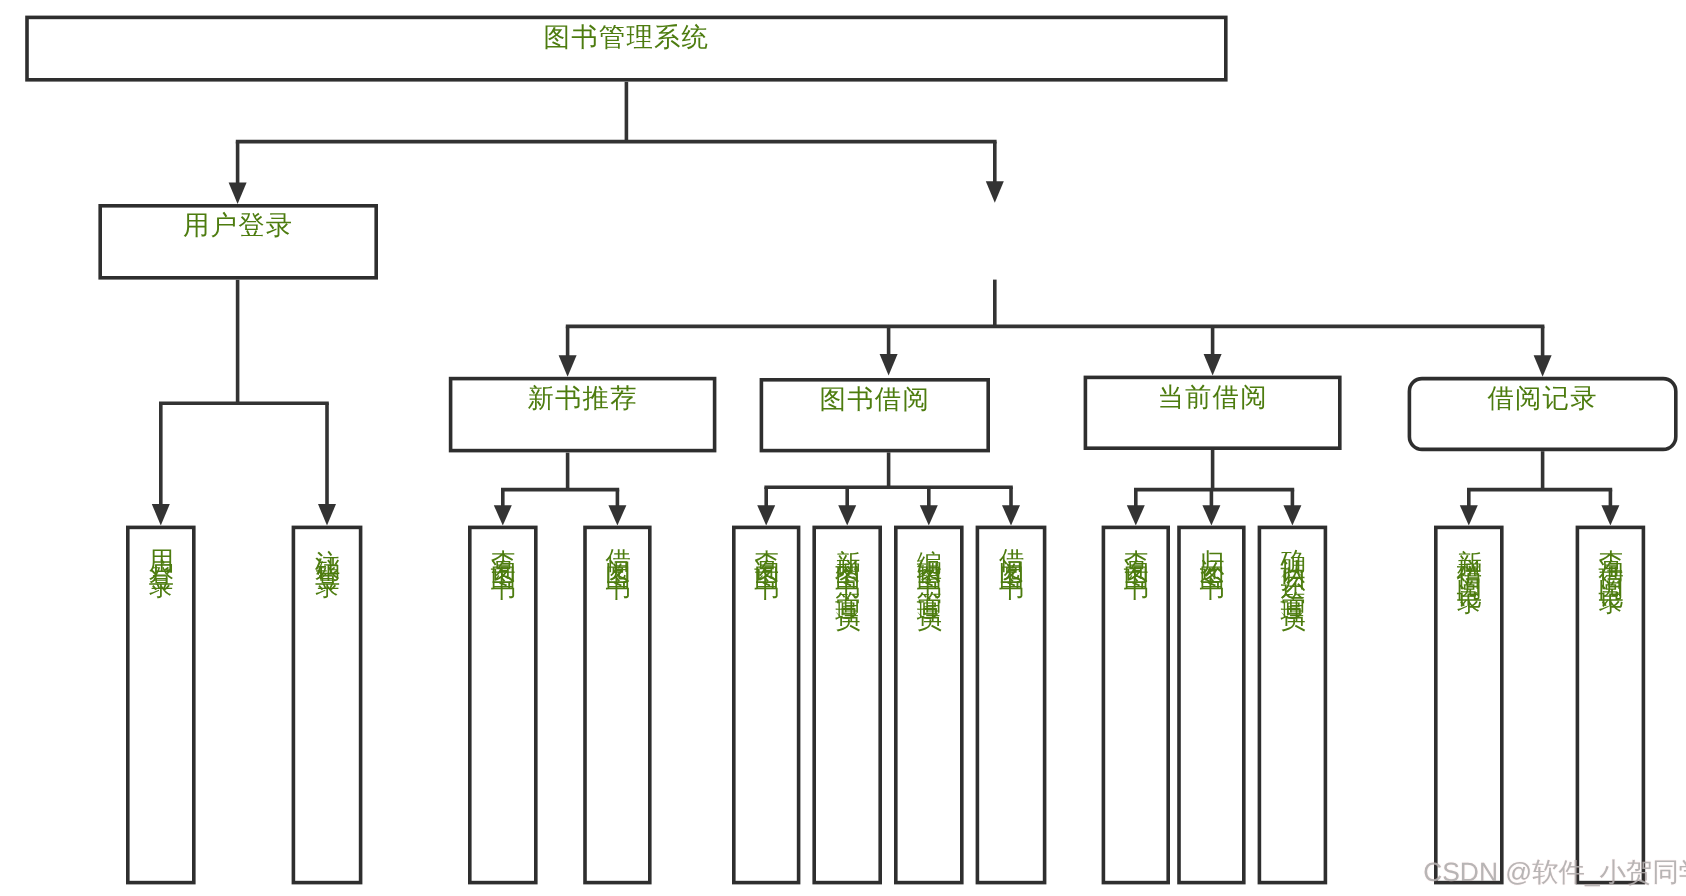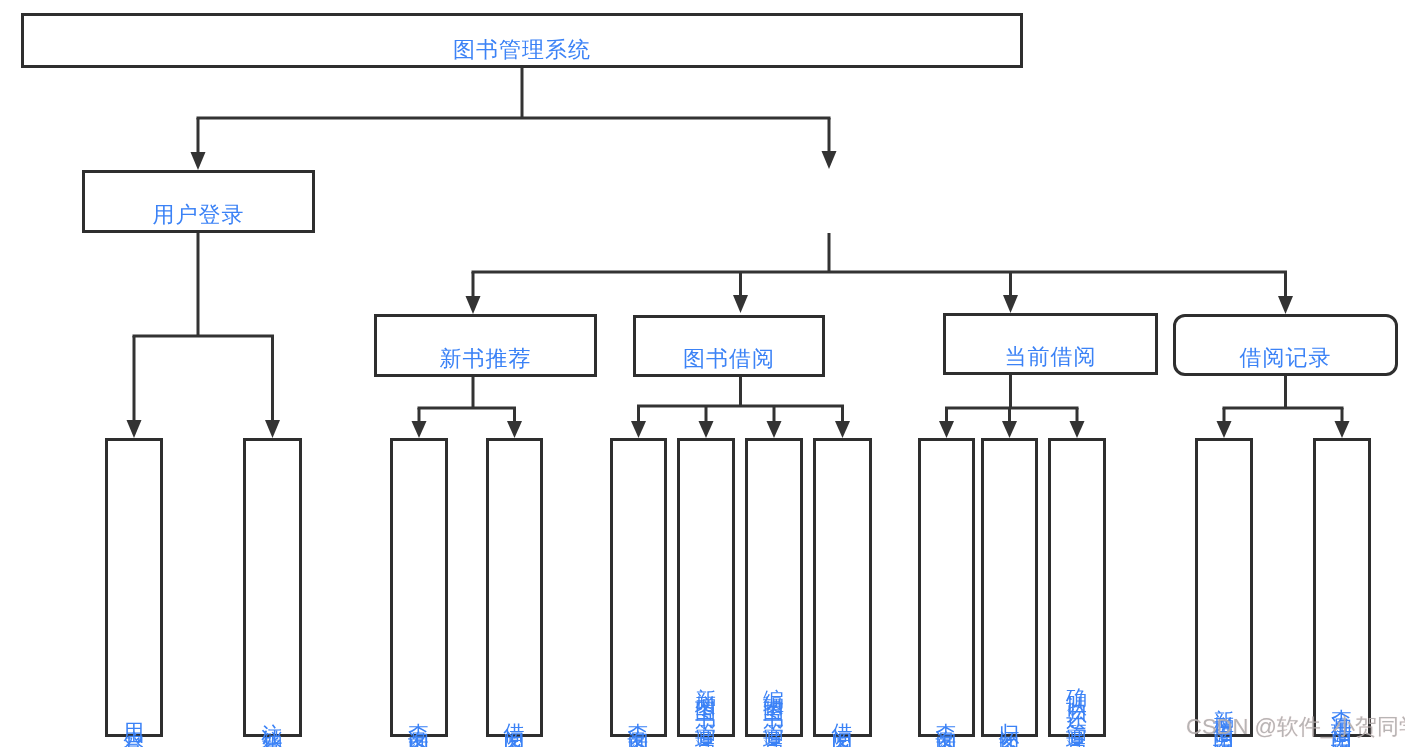--- a/index.html
+++ b/index.html
@@ -17,25 +17,25 @@
     left: 0; top: 0;
     width: 1405px; height: 747px;
     pointer-events: none;
   }
   .node {
     position: absolute;
     box-sizing: border-box;
     border: 3px solid #2e2e2e;
     background: #ffffff;
     display: flex;
-    align-items: flex-end;
+    align-items: flex-start;
     justify-content: center;
     font-size: 22px;
     letter-spacing: 1px;
-    color: #3b82f6;
+    color: #4d7c0f;
     z-index: 2;
   }
   .leaf-node {
     font-size: 21px;
     letter-spacing: 0;
   }
   .leaf-node .vtext {
     writing-mode: vertical-rl;
     text-orientation: mixed;
     letter-spacing: 7px;
@@ -132,21 +132,21 @@
   <div class="node" style="left:82px; top:170px; width:233px; height:63px;">
     <span>用户登录</span>
   </div>
 
   <div class="node" style="left:362px; top:314px; width:223px; height:63px;margin-left:12px;">
     <span>新书推荐</span>
   </div>
   <div class="node" style="left:633px; top:315px; width:192px; height:62px;">
     <span>图书借阅</span>
   </div>
-  <div class="node" style="left:903px; top:313px; width:215px; height:62px;margin-left:40px;">
+  <div class="node" style="left:903px; top:313px; width:215px; height:62px;">
     <span>当前借阅</span>
   </div>
   <div class="node" style="left:1173px; top:314px; width:225px; height:62px;border-radius:12px;">
     <span>借阅记录</span>
   </div>
 
   <div class="node leaf-node" style="left:105px; top:438px; width:58px; height:299px;">
     <span class="vtext">用户登录</span>
   </div>
   <div class="node leaf-node" style="left:243px; top:438px; width:59px; height:299px;">

